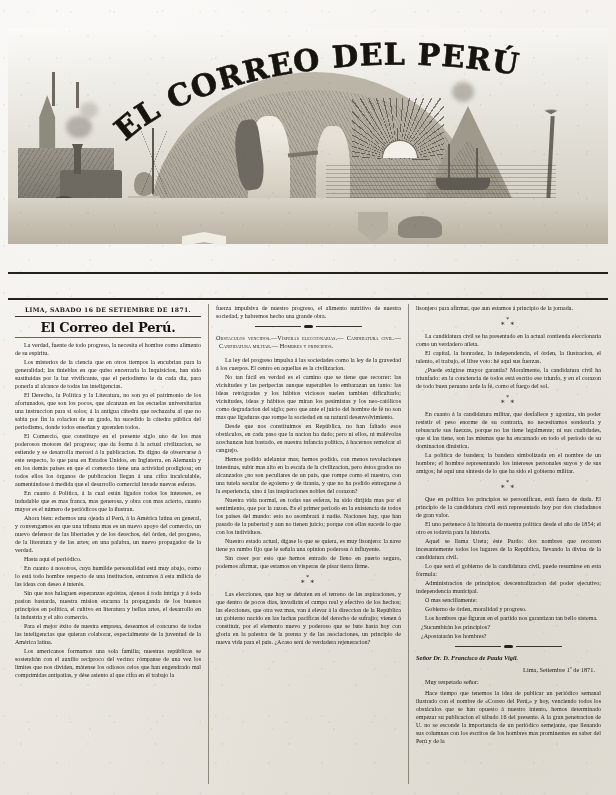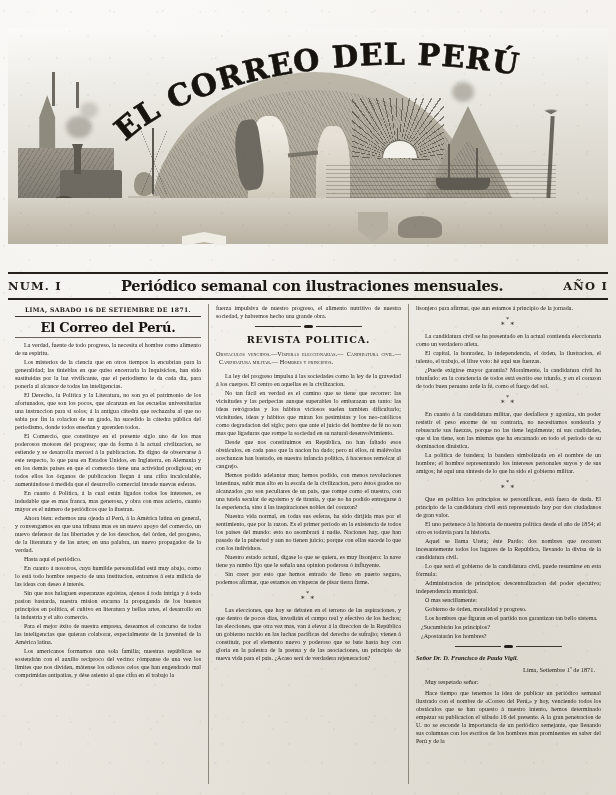--- a/index.html
+++ b/index.html
@@ -206,25 +206,20 @@
         </defs>
         <text>
           <textPath href="#arc" startOffset="2%">EL CORREO DEL PERÚ.</textPath>
         </text>
       </svg>
 
     </div>
   </div>
 
   <div class="rule-thick" style="top:272px;"></div>
-  <div class="nameplate">
-    <div class="np-side">NUM. I</div>
-    <div class="np-center">Periódico semanal con ilustraciones mensuales.</div>
-    <div class="np-side">AÑO I</div>
-  </div>
   <div class="rule-thick" style="top:298px;"></div>
 
   <div class="cols">
 
     <div class="col">
       <div class="dateline">LIMA, SABADO 16 DE SETIEMBRE DE 1871.</div>
       <div class="hr-d"></div>
       <div class="blackhead">El Correo del Perú.</div>
       <div class="hr-d2"></div>
       <p>La verdad, fuente de todo progreso, la necesita el hombre como alimento de su espíritu.</p>
@@ -240,21 +235,20 @@
       <p>Los americanos formamos una sola familia; nuestras repúblicas se sostendrán con el auxilio recíproco del vecino: rómpanse de una vez los límites que nos dividen, mátense los odiosos celos que han engendrado mal comprimidas antipatías, y dése asiento al que cifra en el trabajo la</p>
     </div>
 
     <div class="col">
       <p class="noind">fuerza impulsiva de nuestro progreso, el alimento nutritivo de nuestra sociedad, y habremos hecho una grande obra.</p>
       <div class="orn">
         <span class="ln"></span>
         <span class="dot"></span>
         <span class="ln"></span>
       </div>
-      <div class="secthead">REVISTA POLITICA.</div>
       <div class="kicker">
         <span class="lead">Obstaculos vencidos.—Vísperas eleccionarias.—</span>
         <span>Candidatura civil.—Candidatura militar.—</span>
         <span>Hombres y principios.</span>
       </div>
       <p>La ley del progreso impulsa á las sociedades como la ley de la gravedad á los cuerpos. El centro en aquellas es la civilizacion.</p>
       <p>No tan fácil en verdad es el camino que se tiene que recorrer: las vicisitudes y las peripecias aunque superables lo embarazan un tanto: las ideas retrógradas y los hábitos viciosos suelen tambien dificultarlo; vicisitudes, ideas y hábitos que miran los pesimistas y los neo-católicos como degradacion del siglo; pero que ante el juicio del hombre de fé no son mas que ligaduras que rompe la sociedad en su natural desenvolvimiento.</p>
       <p>Desde que nos constituimos en República, no han faltado esos obstáculos, en cada paso que la nacion ha dado; pero ni ellos, ni malévolas acechanzas han bastado, en nuestra infancia política, á hacernos remolcar al cangrejo.</p>
       <p>Hemos podido adelantar mas; hemos podido, con menos revoluciones intestinas, subir mas alto en la escala de la civilizacion, pero éstos grados no alcanzados ¿no son peculiares de un pais, que rompe como el nuestro, con una tutela secular de egoismo y de tiranía, y que no ha podido entregarse á la esperiencia, sino á las inspiraciones nobles del corazon?</p>
       <p>Nuestra vida normal, en todas sus esferas, ha sido dirijida mas por el sentimiento, que por la razon. Es el primer período en la existencia de todos los paises del mundo: esto no asombrará á nadie. Naciones hay, que han pasado de la pubertad y aun no tienen juicio; porque con ellas sucede lo que con los individuos.</p>

